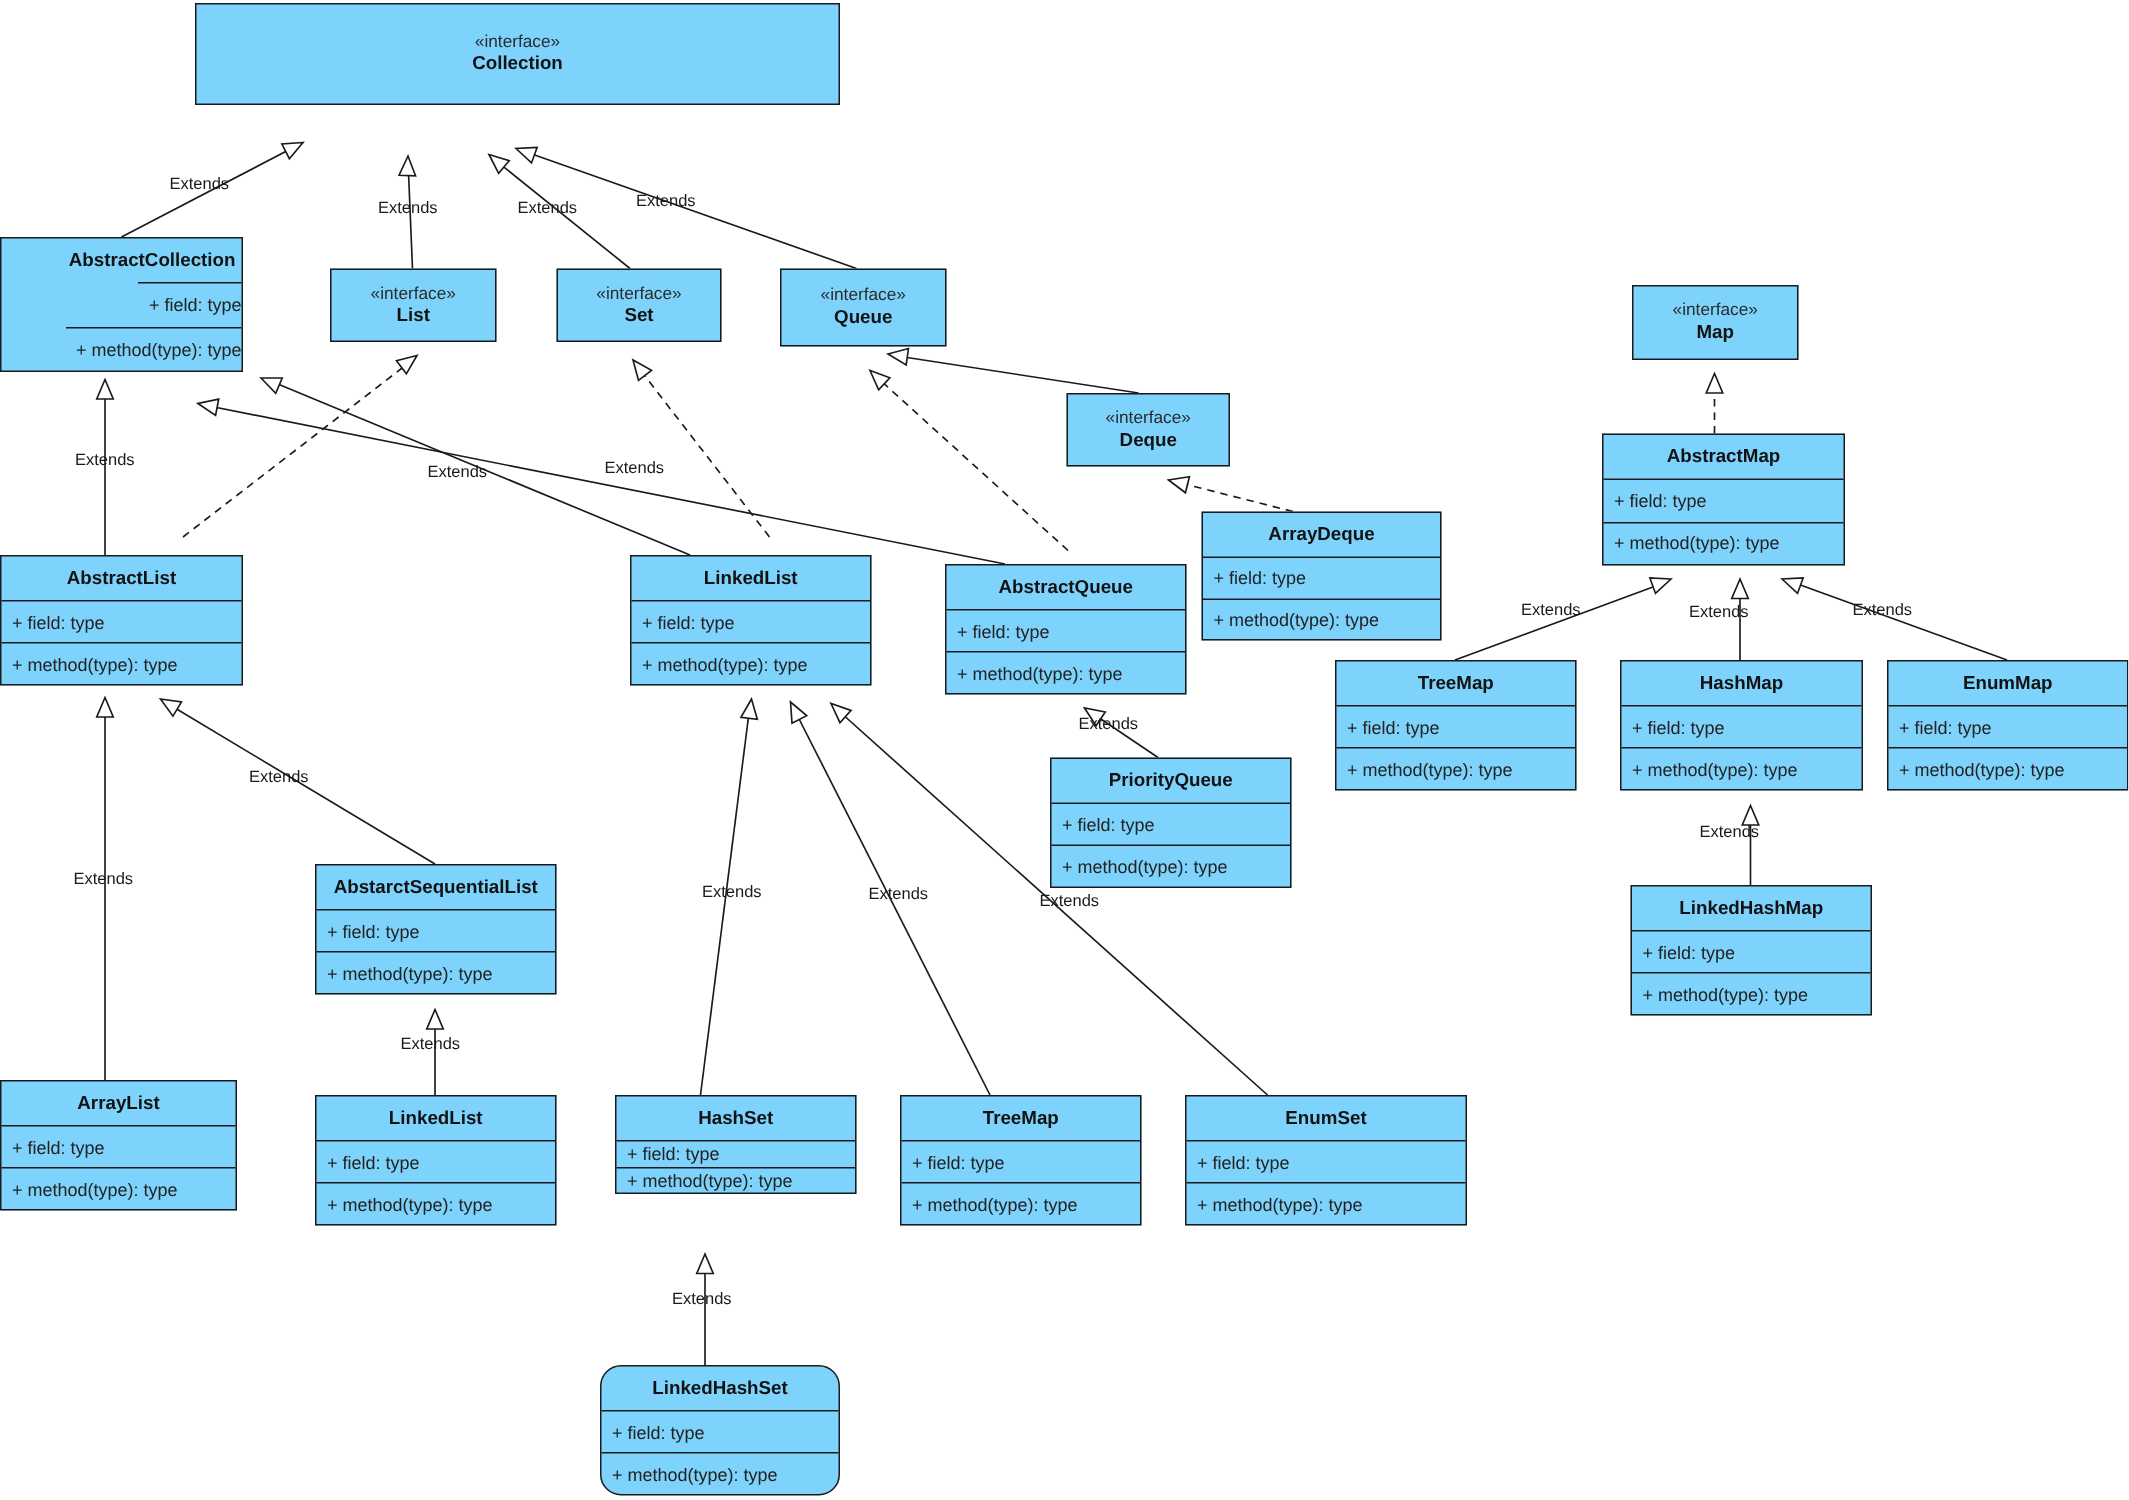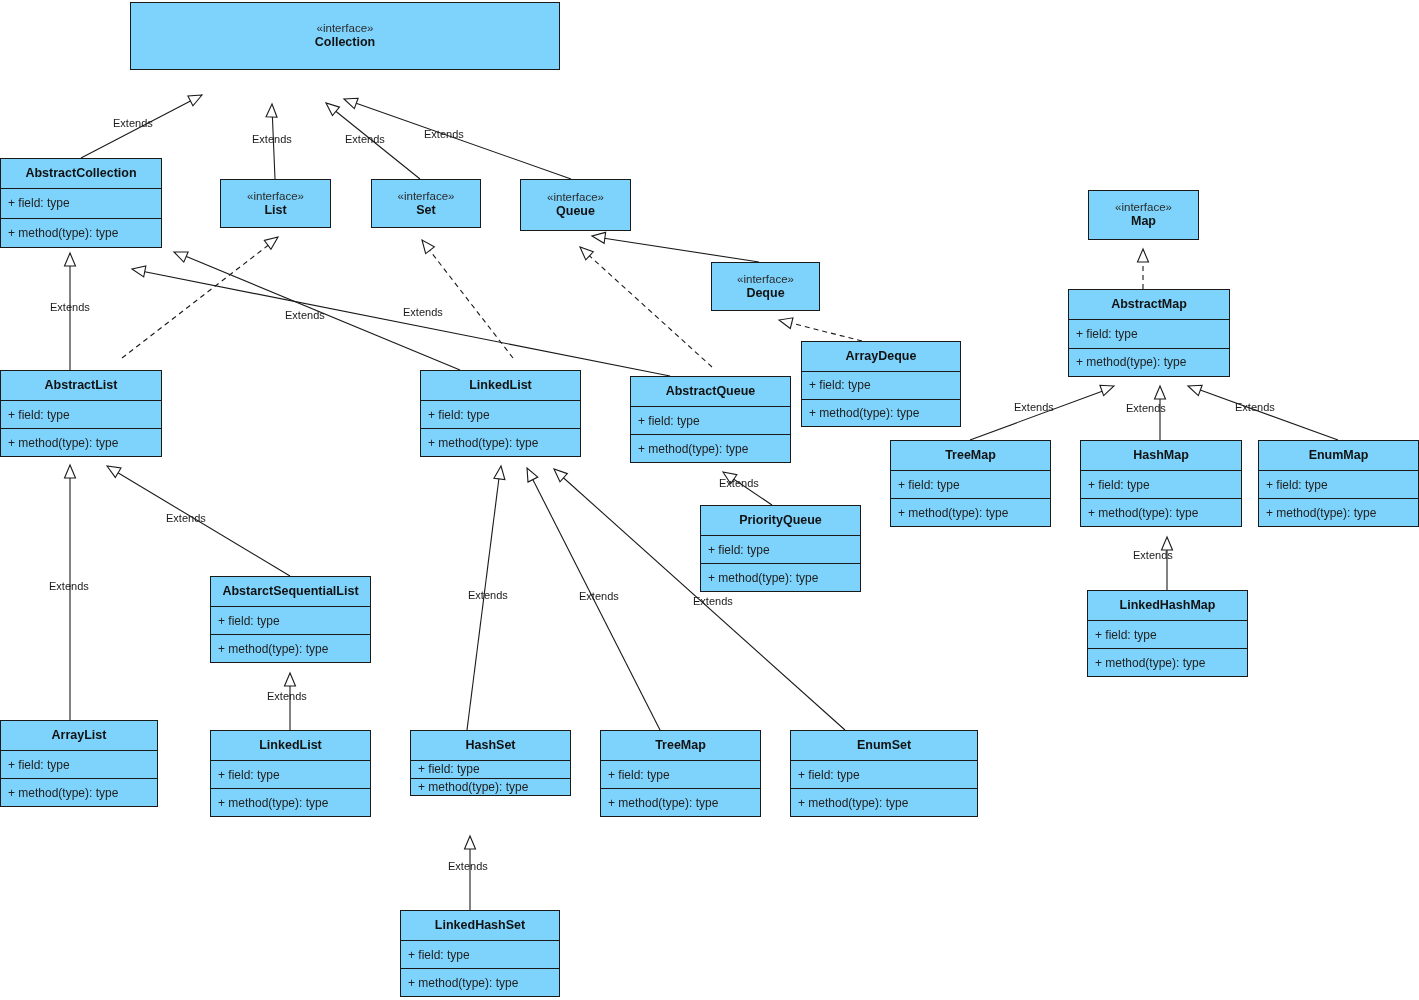--- a/index.html
+++ b/index.html
@@ -154,21 +154,21 @@
       <polygon points="0,0 -13,-5.5 -13,5.5" class="arrow-head" transform="translate(470,836) rotate(-90)"></polygon>
     </svg>
 
   <div id="boxes">
       <div class="uml-box iface-box" style="left: 130px; top: 2px; width: 430px; height: 68px;">
         <div class="uml-title">
           <span class="stereo">«interface»</span>
           <span>Collection</span>
         </div>
       </div>
-      <div class="uml-box" style="left: 0px; top: 158px; width: 162px; height: 90px;">
+      <div class="uml-box" style="left: 0px; top: 158px; width: 162px; height: 90px; align-items: flex-end;">
         <div class="uml-title" style="height: 29px; flex: 0 0 29px;">
           <span>AbstractCollection</span>
         </div>
         <div class="uml-row" style="flex: 1 1 0px;">+ field: type</div>
         <div class="uml-row" style="flex: 1 1 0px;">+ method(type): type</div>
       </div>
       <div class="uml-box iface-box" style="left: 220px; top: 179px; width: 111px; height: 49px;">
         <div class="uml-title">
           <span class="stereo">«interface»</span>
           <span>List</span>
@@ -303,21 +303,21 @@
         <div class="uml-row" style="flex: 1 1 0px;">+ field: type</div>
         <div class="uml-row" style="flex: 1 1 0px;">+ method(type): type</div>
       </div>
       <div class="uml-box" style="left: 790px; top: 730px; width: 188px; height: 87px;">
         <div class="uml-title" style="height: 29px; flex: 0 0 29px;">
           <span>EnumSet</span>
         </div>
         <div class="uml-row" style="flex: 1 1 0px;">+ field: type</div>
         <div class="uml-row" style="flex: 1 1 0px;">+ method(type): type</div>
       </div>
-      <div class="uml-box" style="left: 400px; top: 910px; width: 160px; height: 87px;">
+      <div class="uml-box" style="left: 400px; top: 910px; width: 160px; height: 87px; border-radius: 14px;">
         <div class="uml-title" style="height: 29px; flex: 0 0 29px;">
           <span>LinkedHashSet</span>
         </div>
         <div class="uml-row" style="flex: 1 1 0px;">+ field: type</div>
         <div class="uml-row" style="flex: 1 1 0px;">+ method(type): type</div>
       </div>
     </div>
   <div id="labels">
       <div class="edge-label" style="left: 113px; top: 118px;">Extends</div>
       <div class="edge-label" style="left: 252px; top: 134px;">Extends</div>

